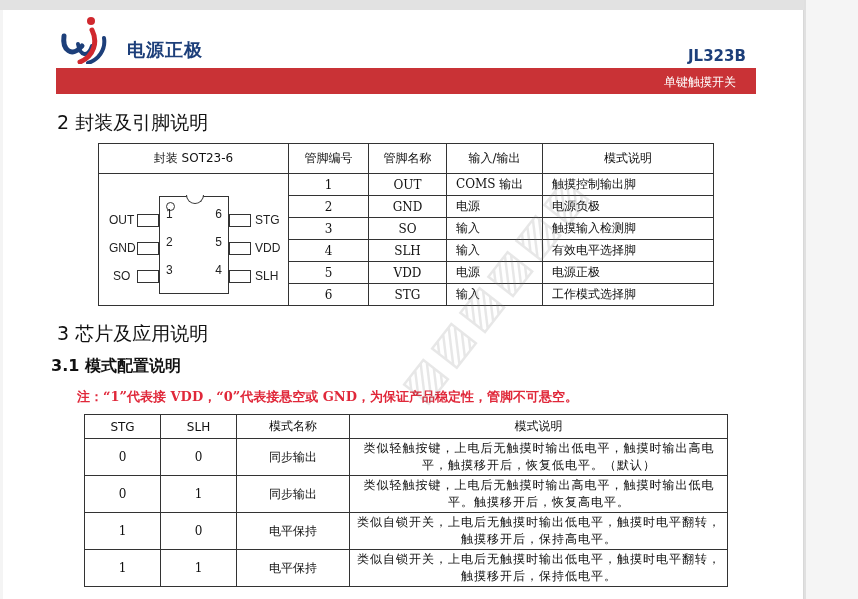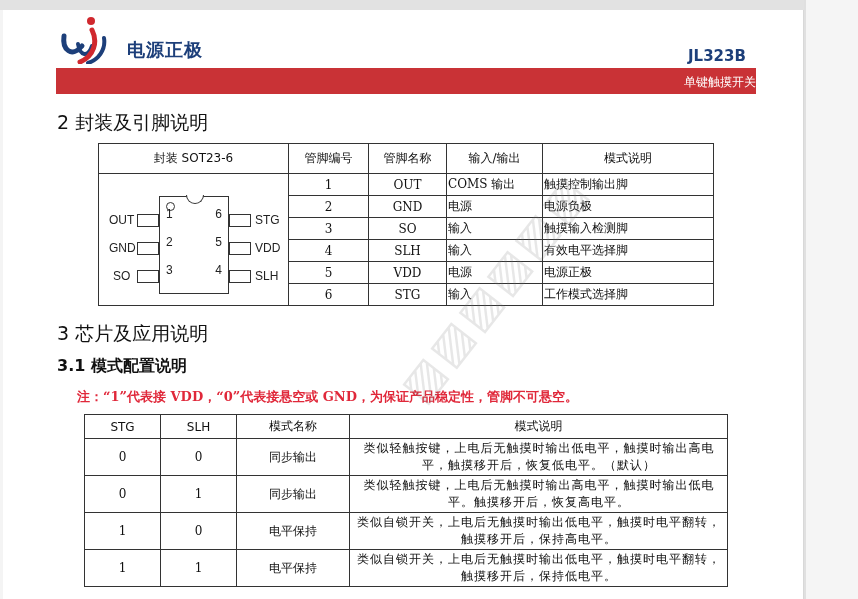--- a/index.html
+++ b/index.html
@@ -14,34 +14,34 @@
     position:absolute; left:3px; top:10px; width:800px; height:589px;
     background:#ffffff; border-right:1px solid #d8d8d8;
   }
   .rightpane { position:absolute; left:804px; top:0; width:54px; height:599px; background:#f5f5f5; border-left:2px solid #e0e0e0; }
 
   
   .logo { position:absolute; left:58px; top:16px; width:62px; height:48px; }
   .company { position:absolute; left:127px; top:38px; font-family:"DejaVu Sans", sans-serif; font-weight:bold; font-size:18px; color:#1d3f7a; letter-spacing:1px; }
   .model { position:absolute; left:688px; top:47px; font-family:"DejaVu Sans", sans-serif; font-weight:bold; font-size:15px; color:#1d3f7a; }
   .redbar { position:absolute; left:56px; top:68px; width:700px; height:26px; background:#c93236; }
-  .redbar-text { position:absolute; right:0; top:6px; font-family:"DejaVu Sans", sans-serif; font-size:12px; color:#ffffff; }
+  .redbar-text { position:absolute; right:20px; top:6px; font-family:"DejaVu Sans", sans-serif; font-size:12px; color:#ffffff; }
 
   h2.sec { position:absolute; margin:0; font-family:"DejaVu Sans", sans-serif; font-weight:normal; font-size:19px; color:#111; }
   h3.sub { position:absolute; margin:0; font-family:"DejaVu Sans", sans-serif; font-weight:bold; font-size:16px; color:#111; }
 
   
   table { border-collapse:collapse; position:absolute; }
   table td, table th { border:1px solid #333; padding:0; font-size:12px; }
   table th { font-weight:normal; font-size:12px; font-family:"DejaVu Sans", sans-serif; }
   .pins { left:98px; top:143px; width:616px; }
   .pins th { height:29px; }
   .pins td { height:21px; }
   .pins td.c { text-align:center; }
-  .pins td.l { text-align:left; padding-left:1px; }
+  .pins td.l { text-align:left; padding-left:9px; }
 
   .chip-cell { position:relative; }
   .chip { position:absolute; left:60px; top:22px; width:68px; height:96px; border:1.5px solid #333; background:#fff; }
   .chip-notch { position:absolute; left:26px; top:-2px; width:16px; height:8px; border:1.5px solid #333; border-top:none; border-radius:0 0 10px 10px; background:#fff; }
   .chip-dot { position:absolute; left:6px; top:5px; width:7px; height:7px; border:1.2px solid #333; border-radius:50%; }
   .pinbox { position:absolute; width:20px; height:11px; border:1.2px solid #333; background:#fff; }
   .pinlabel { position:absolute; font-family:"Liberation Sans", sans-serif; font-size:12px; color:#222; }
   .pinnum { position:absolute; font-family:"Liberation Sans", sans-serif; font-size:12px; color:#222; }
 
   .note { position:absolute; left:77px; top:388px; font-size:13px; color:#e0283a; white-space:nowrap;font-weight:bold; }
@@ -154,21 +154,21 @@
   <tr>
     <td class="c">6</td>
     <td class="c">STG</td>
     <td class="l">输入</td>
     <td class="l">工作模式选择脚</td>
   </tr>
 </tbody>
   </table>
 
 <h2 class="sec" style="left:57px; top:321px;">3 芯片及应用说明</h2>
-<h3 class="sub" style="left:57px; top:356px;">3.1 模式配置说明</h3>
+<h3 class="sub" style="left:51px; top:356px;">3.1 模式配置说明</h3>
 <div class="note">注：“1”代表接 VDD，“0”代表接悬空或 GND，为保证产品稳定性，管脚不可悬空。</div>
 
 <table class="modes">
   <colgroup>
     <col style="width:76px">
       <col style="width:76px">
       <col style="width:113px">
       <col>
   </colgroup>
   <tbody>

